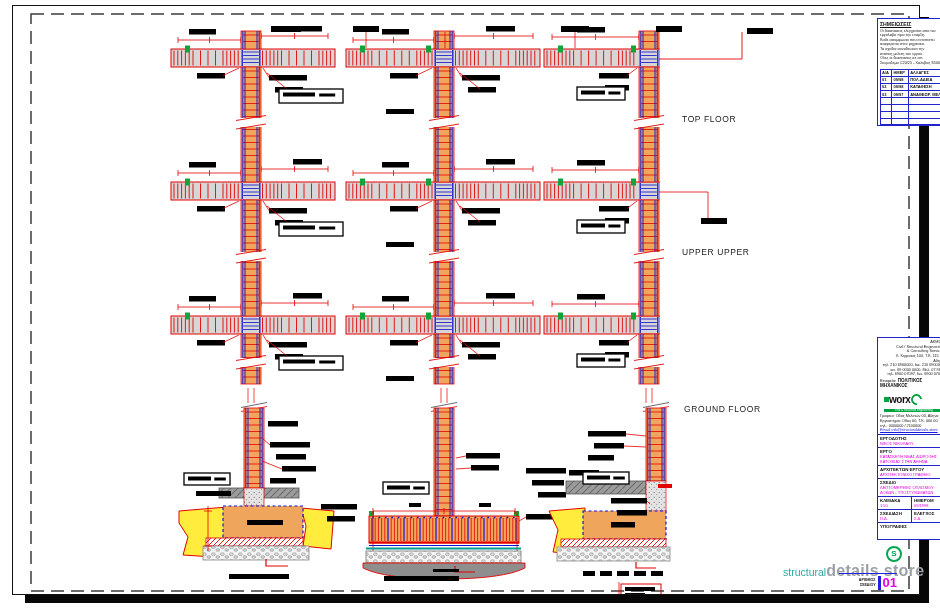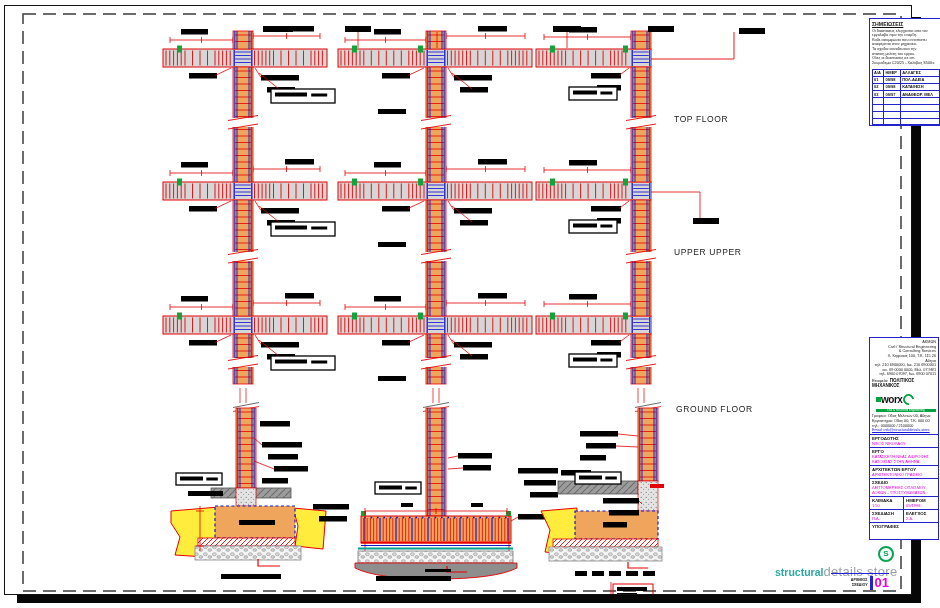--- a/index.html
+++ b/index.html
@@ -1,17 +1,17 @@
 <!DOCTYPE html>
 <html><head>
 <meta charset="utf-8">
 <style>
   html,body{margin:0;padding:0;background:#ffffff;font-family:"Liberation Sans",sans-serif;}
   .stage{position:relative;width:940px;height:608px;overflow:hidden;background:#fff;}
-  .sheet{position:absolute;left:4px;top:5px;width:906px;height:588px;background:#fff;
+  .sheet{position:absolute;left:12px;top:5px;width:906px;height:588px;background:#fff;
          border:1.4px solid #121212;box-shadow:11px 10px 0 -2px #070707;}
   .draw{position:absolute;left:0;top:0;}
   .floor-label{position:absolute;font-size:8.5px;letter-spacing:.6px;color:#1a1a1a;white-space:nowrap;}
   #fl-top{left:669px;top:108px}#fl-upper{left:669px;top:241px}#fl-ground{left:671px;top:398px}
   
   .tb{position:absolute;left:824px;width:68px;color:#111;background:#fff;margin-left:40px;}
   .tb-box{border:1px solid #2323cc;}
   .tb-notes{top:12px;padding:2px 2px 0 2px;}
   .tb-title{font-size:5.2px;font-weight:bold;text-decoration:underline;margin-bottom:1.5px;}
   .note-line{font-size:3.8px;line-height:1.22;color:#222;}
@@ -33,22 +33,22 @@
   .email{font-size:3.8px;color:#1a1ae0;text-decoration:underline;padding:0 2px 2px 2px;}
   .sec{border-top:1px solid #2323cc;padding:1px 2px;}
   .sec-h{font-size:4.4px;font-weight:bold;color:#111;}
   .mag{font-size:4px;line-height:1.25;color:#e400e4;}
   .grid4{display:grid;grid-template-columns:1fr 1fr;border-top:1px solid #2323cc;}
   .g-cell{border-bottom:1px solid #2323cc;padding:1px 2px;min-height:10px;}
   .g-cell:nth-child(odd){border-right:1px solid #2323cc;}
   .sigs{min-height:14px;border-top:none;}
   
   .brand{position:absolute;left:770px;top:556px;width:122px;height:15px;white-space:nowrap;}
-  .brand-bold{font-size:10.5px;font-weight:bold;color:#2aa9a4;}
-  .brand-light{font-size:13px;color:#9ba1a6;letter-spacing:.3px;}
+  .brand-bold{font-size:10.5px;font-weight:normal;color:#2aa9a4;}
+  .brand-light{font-size:16px;color:#9ba1a6;letter-spacing:.3px;font-weight:bold;}
   .s-badge{position:absolute;right:3px;top:-16px;width:12px;height:12px;border:2.2px solid #00a651;
            border-radius:50%;color:#00a651;font-size:8px;font-weight:bold;line-height:12px;text-align:center;}
   .numblock{position:absolute;left:826px;top:567px;width:58px;border-top:1.2px solid #2222dd;
             display:flex;align-items:center;gap:2px;padding-top:1px;}
   .num-label{flex:1;font-size:3.6px;font-weight:bold;text-align:right;line-height:1.25;color:#111;}
   .num-bar{width:3px;height:14px;background:#2222dd;}
   .num-val{font-size:13px;font-weight:bold;color:#e400e4;}
 </style>
 </head>
 <body>

